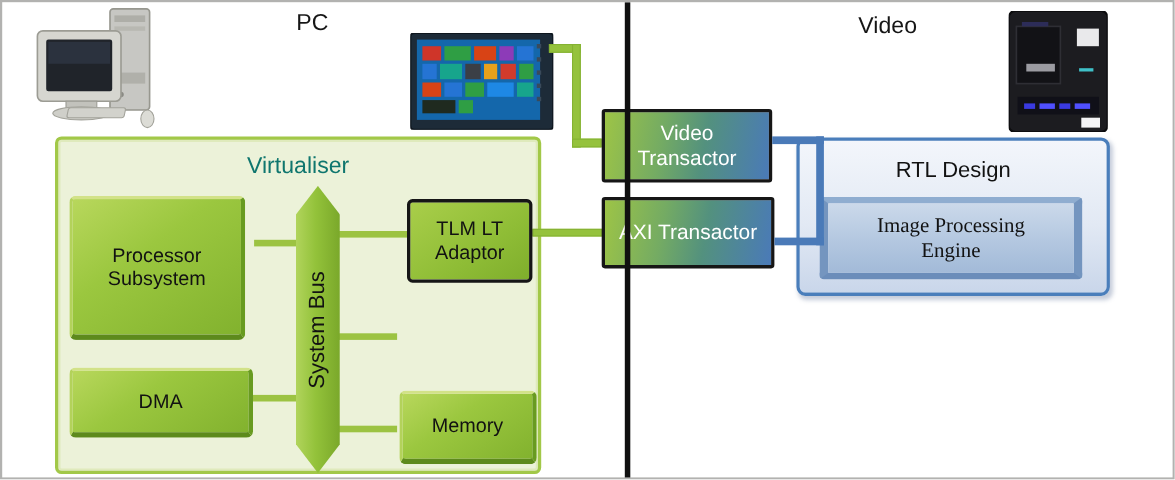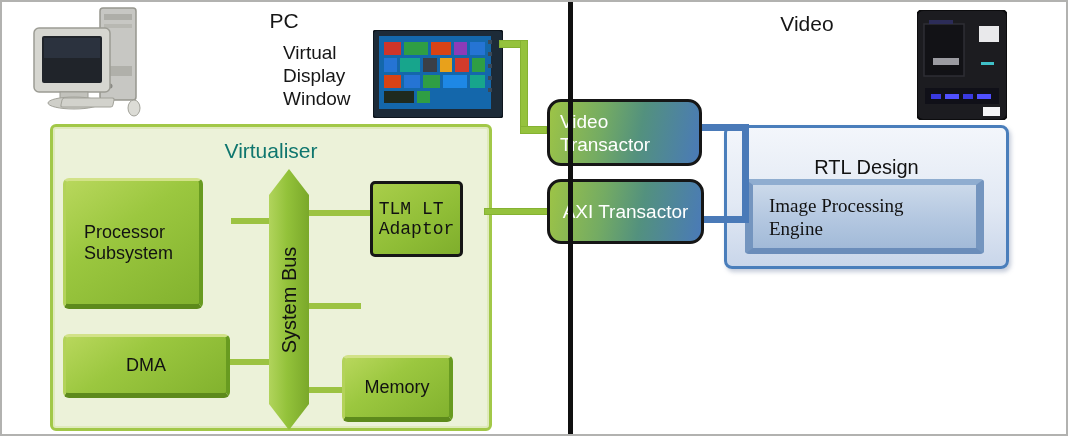--- a/index.html
+++ b/index.html
@@ -3,21 +3,21 @@
 <meta charset="utf-8">
 <style>
   html,body{margin:0;padding:0;background:#ffffff;}
   *{box-sizing:border-box;}
   #stage{
     position:relative;width:1068px;height:436px;background:#ffffff;
     border:2px solid #b2b2b0;overflow:hidden;
     font-family:"Liberation Sans", sans-serif;color:#111;
   }
   .abs{position:absolute;}
-  .lbl{display:flex;align-items:center;justify-content:center;text-align:left;}
+  .lbl{display:flex;align-items:center;justify-content:center;text-align:center;}
 
   
   .divider{background:#101010;z-index:6;}
 
   
   .sec-title{font-size:21px;color:#161616;}
   .vdw-label{font-size:19px;line-height:23px;color:#161616;}
 
   
   .vcontainer{
@@ -45,33 +45,33 @@
     background:linear-gradient(145deg,#a9ce4a 0%,#8fbd36 60%,#7fae2c 100%);
     border:3px solid #161616;
     border-radius:5px;
     font-size:18px;color:#121212;
     z-index:3;
   }
   
   .transactor{
     background:linear-gradient(100deg,#9dc446 0%,#74ab63 35%,#53917e 60%,#4a7ab8 100%);
     border:3px solid #161616;
-    border-radius:14px;
+    border-radius:3px;
     font-size:19px;color:#ffffff;line-height:23px;
     z-index:4;
   }
   
   .rtl-box{
     background:linear-gradient(180deg,#f3f6fb 0%,#e2e9f4 55%,#c9d6ea 100%);
     border:3px solid #4a7ebb;
     border-radius:8px;
     box-shadow:2px 3px 4px rgba(90,110,150,.35);
     z-index:2;
   }
-  .rtl-title{font-size:20px;color:#121212;margin-top:12px;}
+  .rtl-title{font-size:20px;color:#121212;}
   
   .ipe-box{
     background:linear-gradient(180deg,#cbd9ea 0%,#b3c7e0 55%,#a2bad8 100%);
     border-top:6px solid #8fadd0;
     border-left:8px solid #7495bf;
     border-right:8px solid #7495bf;
     border-bottom:6px solid #6b8dba;
     border-radius:4px;
     font-size:19px;line-height:23px;color:#121212;
     z-index:4;
@@ -119,21 +119,20 @@
       <ellipse cx="44" cy="97" rx="26" ry="6" fill="#cfcfc9" stroke="#a2a29a" stroke-width="1"></ellipse>
 
       <rect x="52" y="92" width="52" height="9" rx="2" fill="#d2d2cc" stroke="#a2a29a" stroke-width="1" transform="skewX(-12)"></rect>
 
       <ellipse cx="104" cy="102" rx="6" ry="8" fill="#dcdcd6" stroke="#a2a29a" stroke-width="1"></ellipse>
     </svg>
   </div>
 
   <div class="abs lbl sec-title" style="left:252px;top:6px;width:60px;height:26px;">PC</div>
 
-  <div class="abs lbl vdw-label" style="left:281px;top:36px;width:86px;height:74px;">Virtual Display Window</div>
 
   <div class="abs" style="left:371px;top:28px;width:130px;height:88px;z-index:2;">
     <svg width="130" height="88" viewBox="0 0 130 88">
       <rect x="0" y="0" width="130" height="88" rx="4" fill="#1d2b38" stroke="#0e161e" stroke-width="2"></rect>
       <rect x="6" y="6" width="112" height="73" fill="#1467ab"></rect>
 
       <rect x="11" y="12" width="17" height="13" fill="#cf3529"></rect>
       <rect x="31" y="12" width="24" height="13" fill="#2f9e44"></rect>
       <rect x="58" y="12" width="20" height="13" fill="#d84315"></rect>
       <rect x="81" y="12" width="13" height="13" fill="#8d3bb8"></rect>
@@ -187,32 +186,32 @@
     <div class="abs lbl vcontainer-title" style="left:0;top:12px;width:100%;height:24px;">Virtualiser</div>
   </div>
 
   <div class="abs gline" style="left:229px;top:216px;width:42px;height:6px;"></div>
   <div class="abs gline" style="left:303px;top:208px;width:66px;height:6px;"></div>
   <div class="abs gline" style="left:303px;top:301px;width:56px;height:6px;"></div>
   <div class="abs gline" style="left:228px;top:357px;width:43px;height:6px;"></div>
   <div class="abs gline" style="left:303px;top:385px;width:56px;height:6px;"></div>
   <div class="abs gline-thick" style="left:482px;top:206px;width:64px;height:7px;"></div>
 
-  <div class="abs lbl green-box" style="left:61px;top:176px;width:140px;height:131px;padding:0 18px;">Processor Subsystem</div>
+  <div class="abs lbl green-box" style="left:61px;top:176px;width:160px;height:131px;padding:0 18px;">Processor Subsystem</div>
 
   <div class="abs lbl green-box" style="left:61px;top:332px;width:167px;height:64px;">DMA</div>
 
   <div class="abs sysbus" style="left:267px;top:167px;width:40px;height:261px;">
     <span class="sysbus-label">System Bus</span>
   </div>
 
-  <div class="abs lbl tlm-box" style="left:368px;top:179px;width:93px;height:76px;padding:0 14px;font-family:Liberation Mono, monospace;">TLM LT Adaptor</div>
-
-
-  <div class="abs lbl green-box" style="left:340px;top:353px;width:111px;height:67px;">Memory</div>
+  <div class="abs lbl tlm-box" style="left:368px;top:179px;width:114px;height:76px;padding:0 14px;">TLM LT Adaptor</div>
+
+
+  <div class="abs lbl green-box" style="left:361px;top:353px;width:125px;height:67px;">Memory</div>
 
   <div class="abs lbl transactor" style="left:545px;top:97px;width:155px;height:67px;padding:0 10px;">Video Transactor</div>
 
   <div class="abs lbl transactor" style="left:545px;top:177px;width:157px;height:65px;padding:0 10px;">AXI Transactor</div>
 
   <div class="abs bline" style="left:700px;top:122px;width:47px;height:7px;"></div>
   <div class="abs bline" style="left:740px;top:122px;width:7px;height:99px;"></div>
   <div class="abs bline" style="left:702px;top:214px;width:45px;height:7px;"></div>
 
   <div class="abs rtl-box" style="left:722px;top:123px;width:285px;height:144px;">

